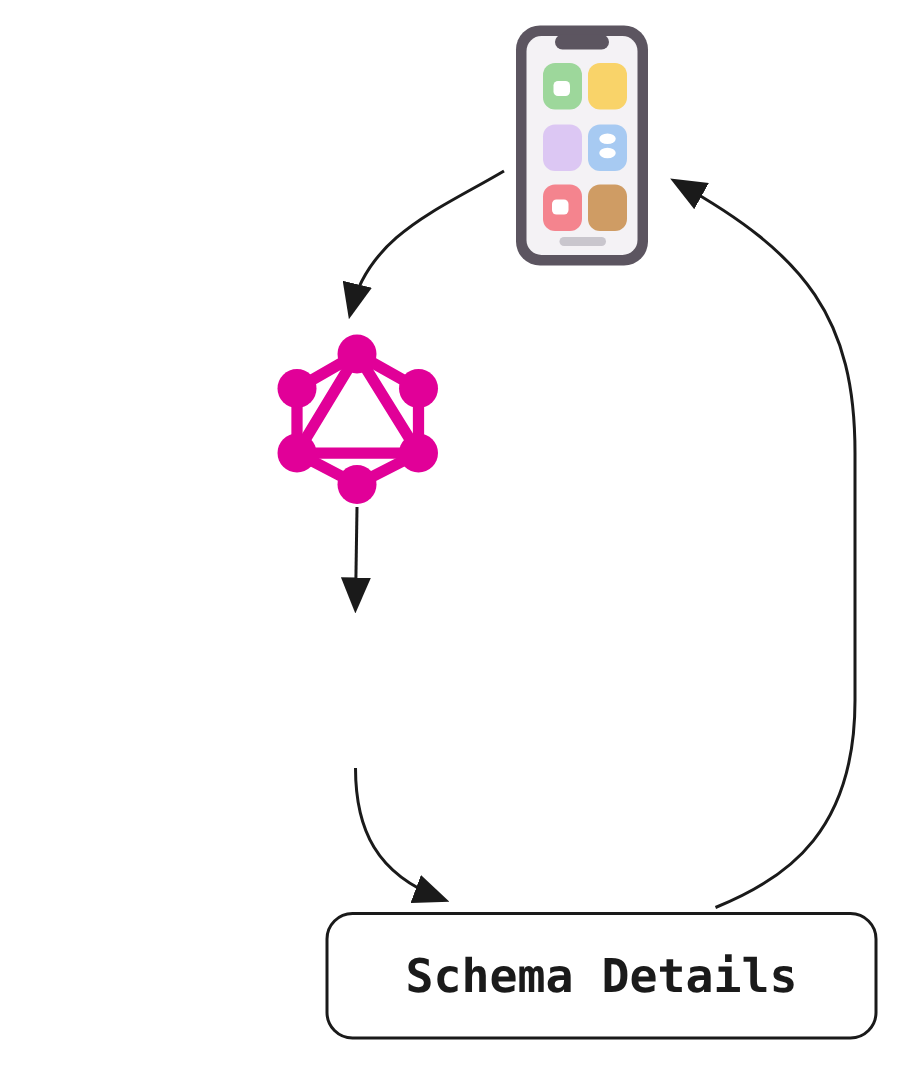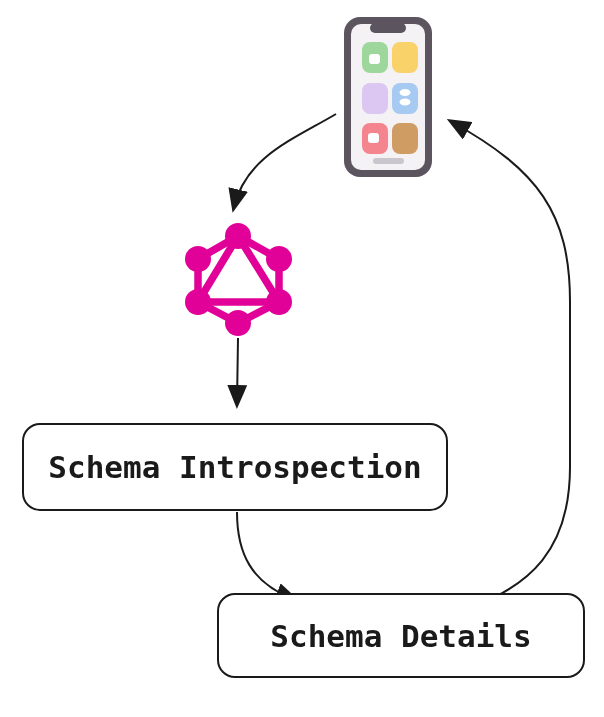--- a/index.html
+++ b/index.html
@@ -64,21 +64,21 @@
     white-space: nowrap;
   }
   .node-introspection {
     left: 22px;
     top: 423px;
     width: 426px;
     height: 88px;
   }
   .node-details {
     left: 217px;
-    top: 593px;
+    top: 608px;
     width: 368px;
     height: 85px;
   }
 </style>
 </head>
 <body>
 
 <div class="canvas">
 
   <svg width="604" height="717" viewBox="0 0 604 717">
@@ -130,21 +130,18 @@
       <polygon class="gql-stroke" points="238,236 279,302 198,302"></polygon>
       <circle class="gql-node" cx="238" cy="236" r="13"></circle>
       <circle class="gql-node" cx="279" cy="259" r="13"></circle>
       <circle class="gql-node" cx="279" cy="302" r="13"></circle>
       <circle class="gql-node" cx="238" cy="323" r="13"></circle>
       <circle class="gql-node" cx="198" cy="302" r="13"></circle>
       <circle class="gql-node" cx="198" cy="259" r="13"></circle>
     </g>
   </svg>
 
-  <div class="node node-introspection">
-    <span>Schema Introspection</span>
-  </div>
 
   <div class="node node-details">
     <span>Schema Details</span>
   </div>
 
 </div>
 
 </body></html>

